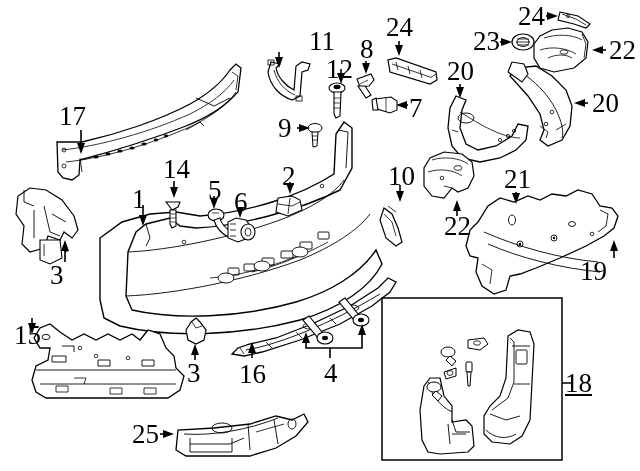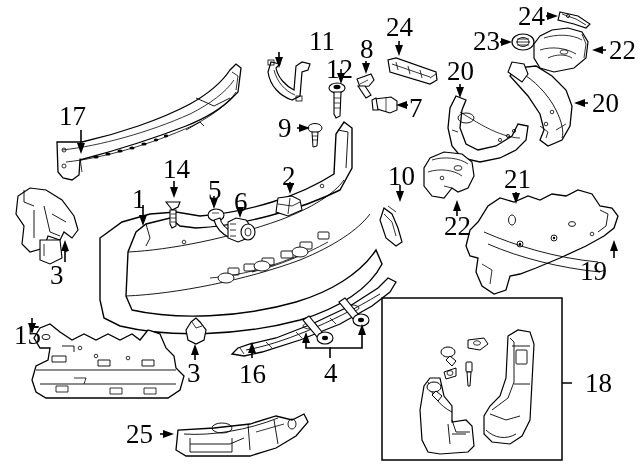--- a/index.html
+++ b/index.html
@@ -438,25 +438,25 @@
   <div class="callout c-lg" style="left:360px;top:36px;">8</div>
   <div class="callout c-lg" style="left:278px;top:115px;">9</div>
   <div class="callout c-lg" style="left:388px;top:163px;">10</div>
   <div class="callout c-lg" style="left:265px;top:28px;margin-left:44px;">11</div>
   <div class="callout c-lg" style="left:326px;top:56px;">12</div>
   <div class="callout c-lg" style="left:50px;top:262px;">3</div>
   <div class="callout c-lg" style="left:163px;top:156px;">14</div>
   <div class="callout c-lg" style="left:14px;top:294px;margin-top:28px;">15</div>
   <div class="callout c-lg" style="left:239px;top:361px;">16</div>
   <div class="callout c-lg" style="left:59px;top:103px;">17</div>
-  <div class="callout c-lg" style="left:585px;top:370px;">18</div>
+  <div class="callout c-lg" style="left:565px;top:370px;text-decoration:underline;">18</div>
   <div class="callout c-lg" style="left:580px;top:258px;">19</div>
   <div class="callout c-lg" style="left:447px;top:58px;">20</div>
   <div class="callout c-lg" style="left:592px;top:90px;">20</div>
   <div class="callout c-lg" style="left:504px;top:166px;">21</div>
   <div class="callout c-lg" style="left:444px;top:213px;">22</div>
   <div class="callout c-lg" style="left:609px;top:37px;">22</div>
   <div class="callout c-lg" style="left:473px;top:28px;">23</div>
   <div class="callout c-lg" style="left:386px;top:14px;">24</div>
   <div class="callout c-lg" style="left:518px;top:3px;">24</div>
-  <div class="callout c-lg" style="left:126px;top:421px;text-align:center;">25</div>
+  <div class="callout c-lg" style="left:132px;top:421px;text-align:center;">25</div>
 
 </div>
 
 </body></html>

